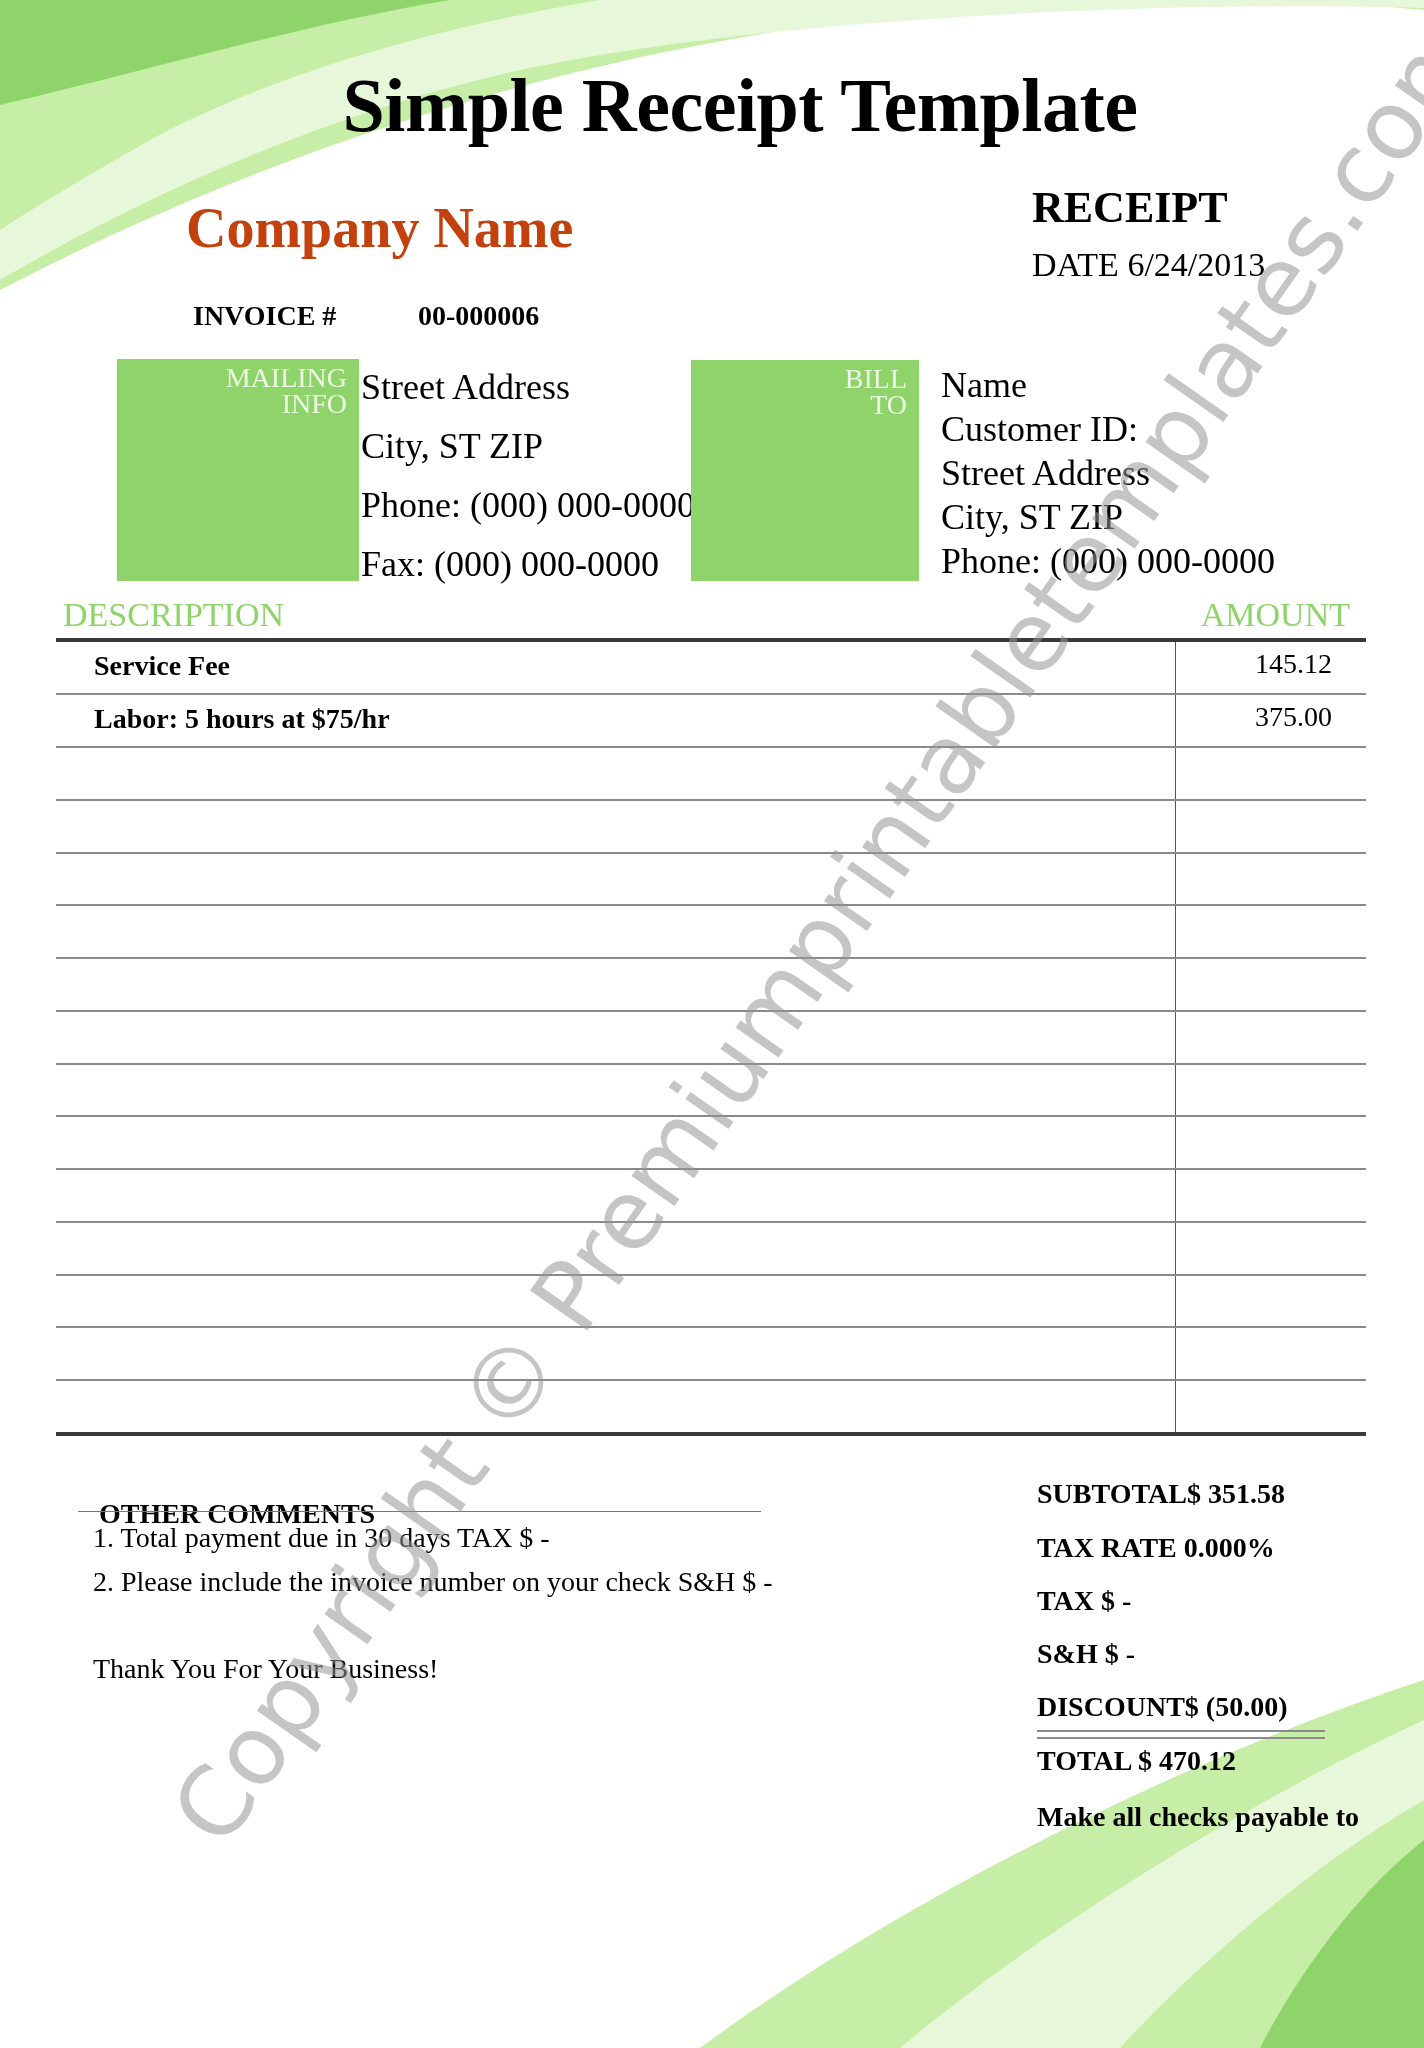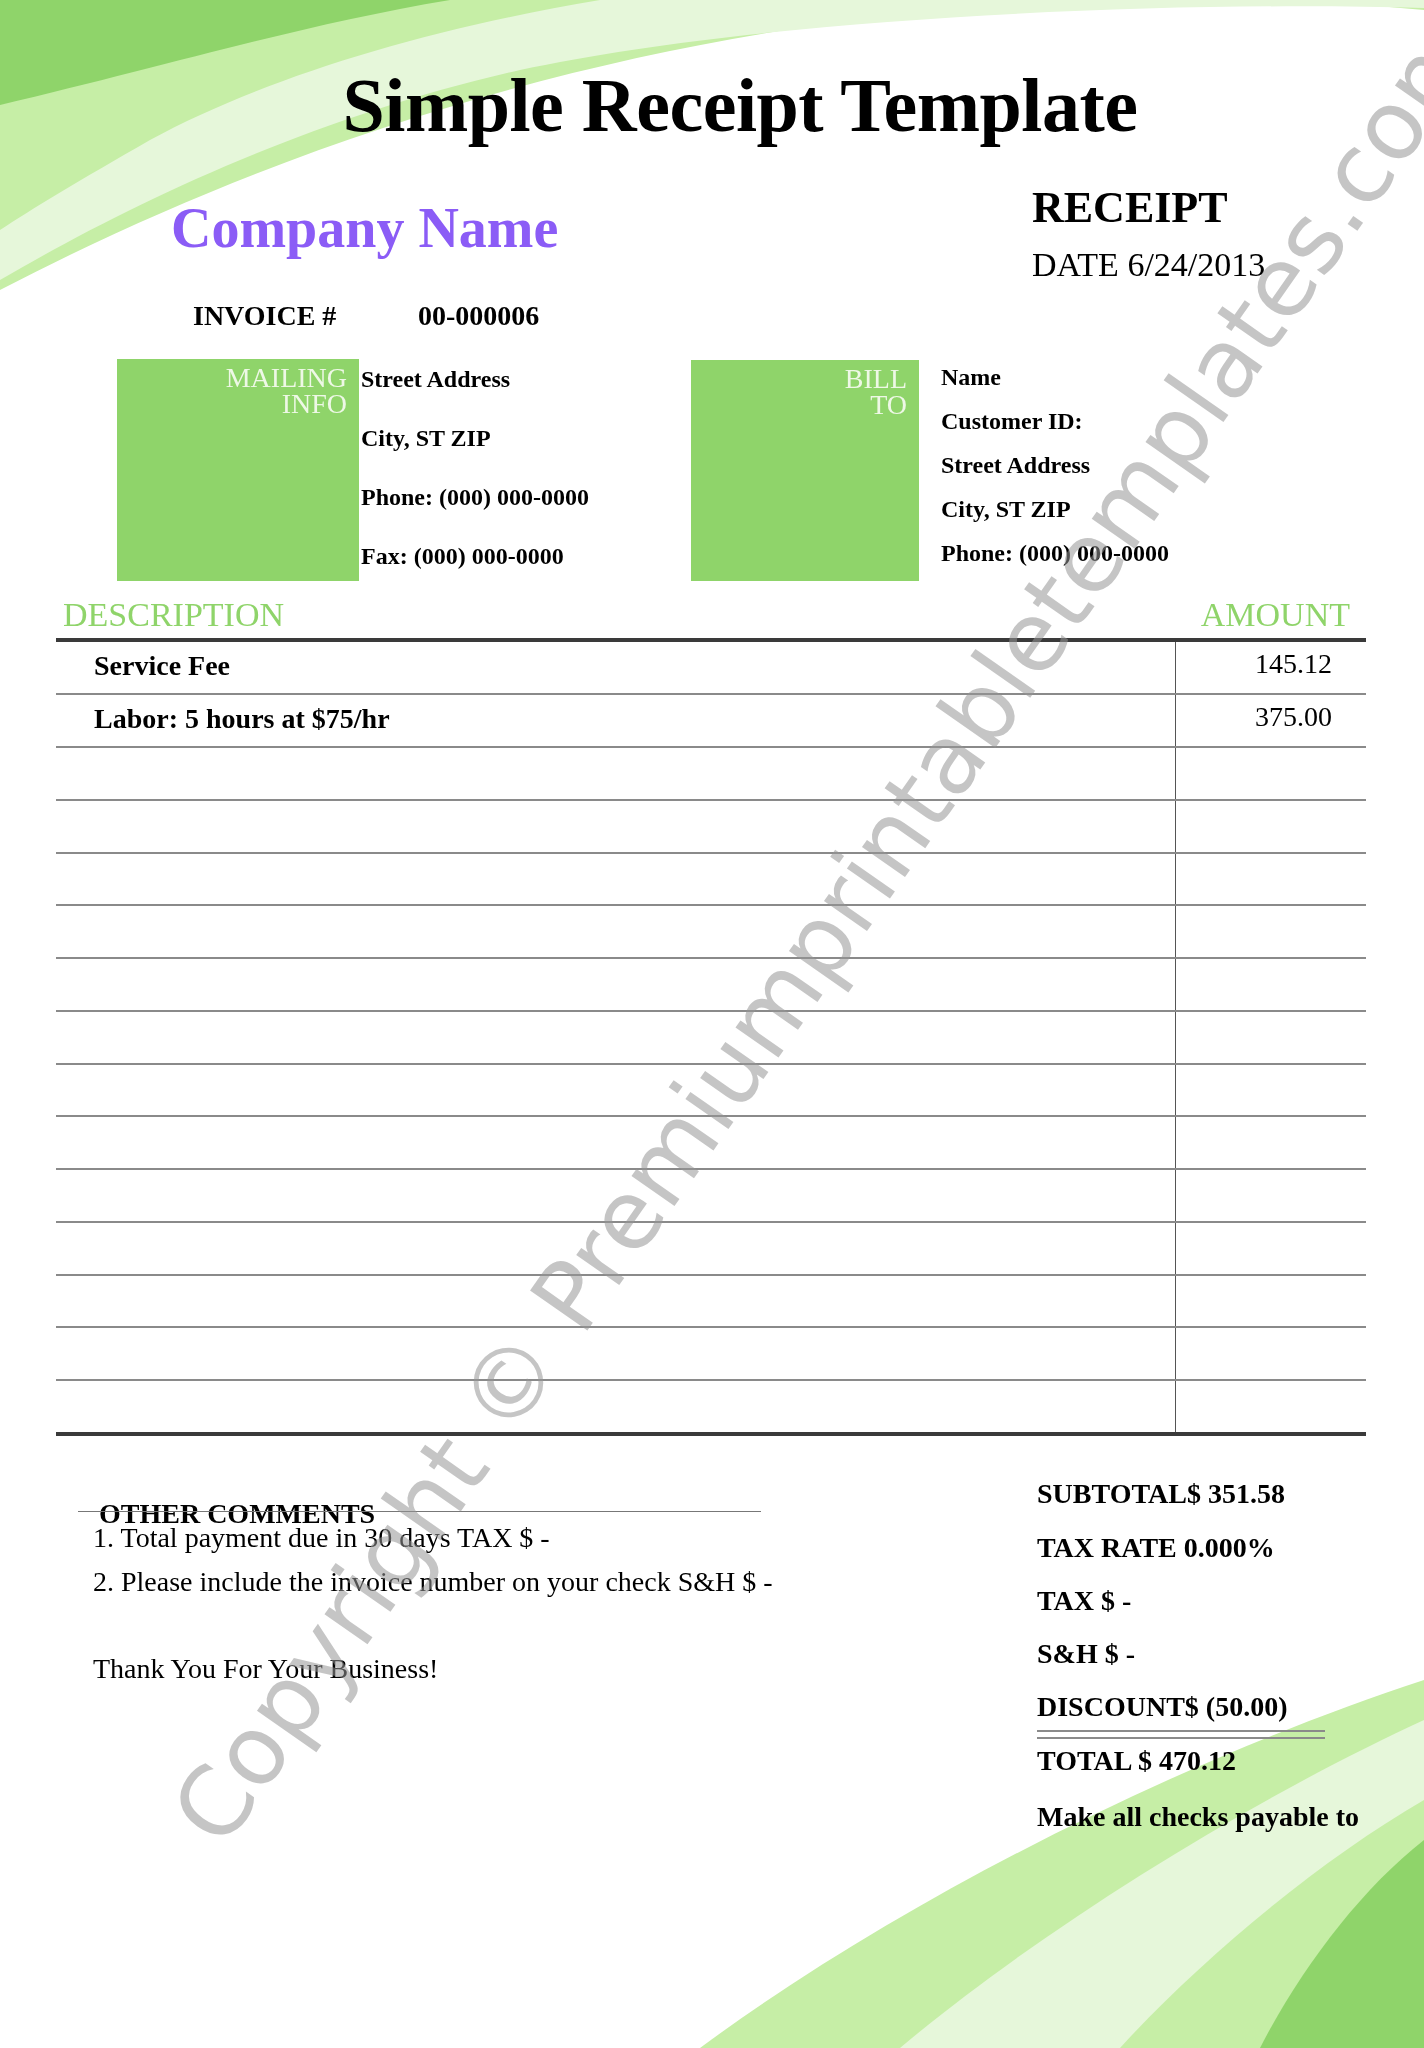--- a/index.html
+++ b/index.html
@@ -1,30 +1,30 @@
 <!DOCTYPE html>
 <html><head>
 <meta charset="utf-8">
 <style>
   html, body { margin:0; padding:0; }
   body { width:1424px; height:2048px; position:relative; overflow:hidden; background:#ffffff;
          font-family:"Liberation Serif", "DejaVu Serif", serif; color:#000; }
   .bg { position:absolute; left:0; top:0; width:1424px; height:2048px; z-index:0; }
   .abs { position:absolute; z-index:2; }
   .title { left:0; width:1480px; top:62px; text-align:center; font-size:76px; font-weight:bold; letter-spacing:-0.5px; }
-  .company { left:171px; top:196px; font-size:56px; font-weight:bold; color:#8b5cf6; }
+  .company { left:186px; top:196px; font-size:56px; font-weight:bold; color:#c2410c; }
   .receipt { left:1032px; top:182px; font-size:44px; font-weight:bold; }
   .date { left:1032px; top:246px; font-size:34px; }
   .invoice-label { left:193px; top:300px; font-size:28px; font-weight:bold; }
   .invoice-val { left:418px; top:300px; font-size:28px; font-weight:bold; }
   .greenbox { background:#8fd46a; }
   .mail-box { left:117px; top:359px; width:242px; height:222px; }
   .bill-box { left:691px; top:360px; width:228px; height:221px; }
   .box-label { position:absolute; right:12px; top:6px; color:#eef8e6; font-size:28px; line-height:26px; text-align:right; }
-  .info-line { font-size:24px; font-weight:bold; white-space:nowrap; }
+  .info-line { font-size:36px; font-weight:normal; white-space:nowrap; }
   .sec-head { font-size:34px; color:#8fd46a; }
   .table { left:56px; top:638px; width:1310px; }
   .thick { position:absolute; left:0; width:1310px; height:4px; background:#3a3a3a; }
   .thin { position:absolute; left:0; width:1310px; height:2px; background:#8a8a8a; }
   .vline { position:absolute; left:1119px; width:1px; background:#555; }
   .cell-desc { position:absolute; left:38px; font-size:28px; font-weight:bold; }
   .cell-amt { position:absolute; right:34px; font-size:28px; font-weight:normal; text-align:right; }
   .comments-head { left:99px; top:1478px; font-size:28px; font-weight:bold;margin-top:20px; }
   .comments-rule { left:78px; top:1511px; width:683px; height:1px; background:#777; }
   .comment-line { left:93px; font-size:28px; font-weight:normal; white-space:nowrap; }

